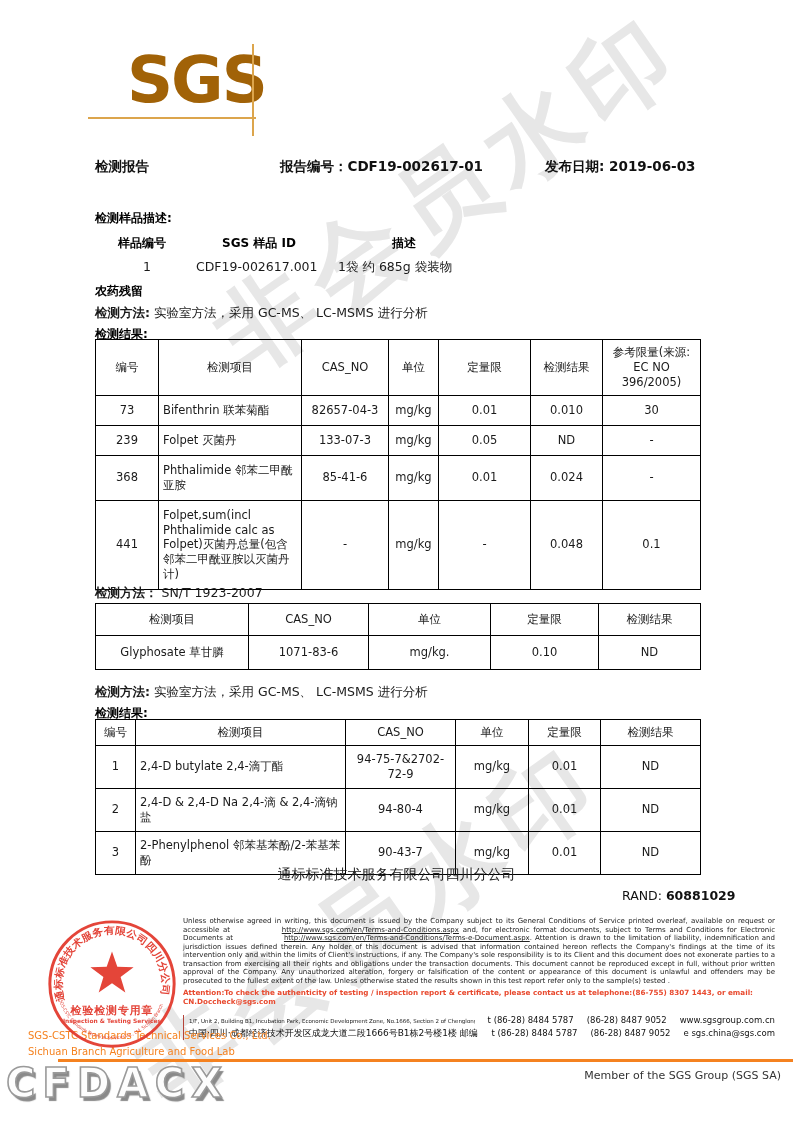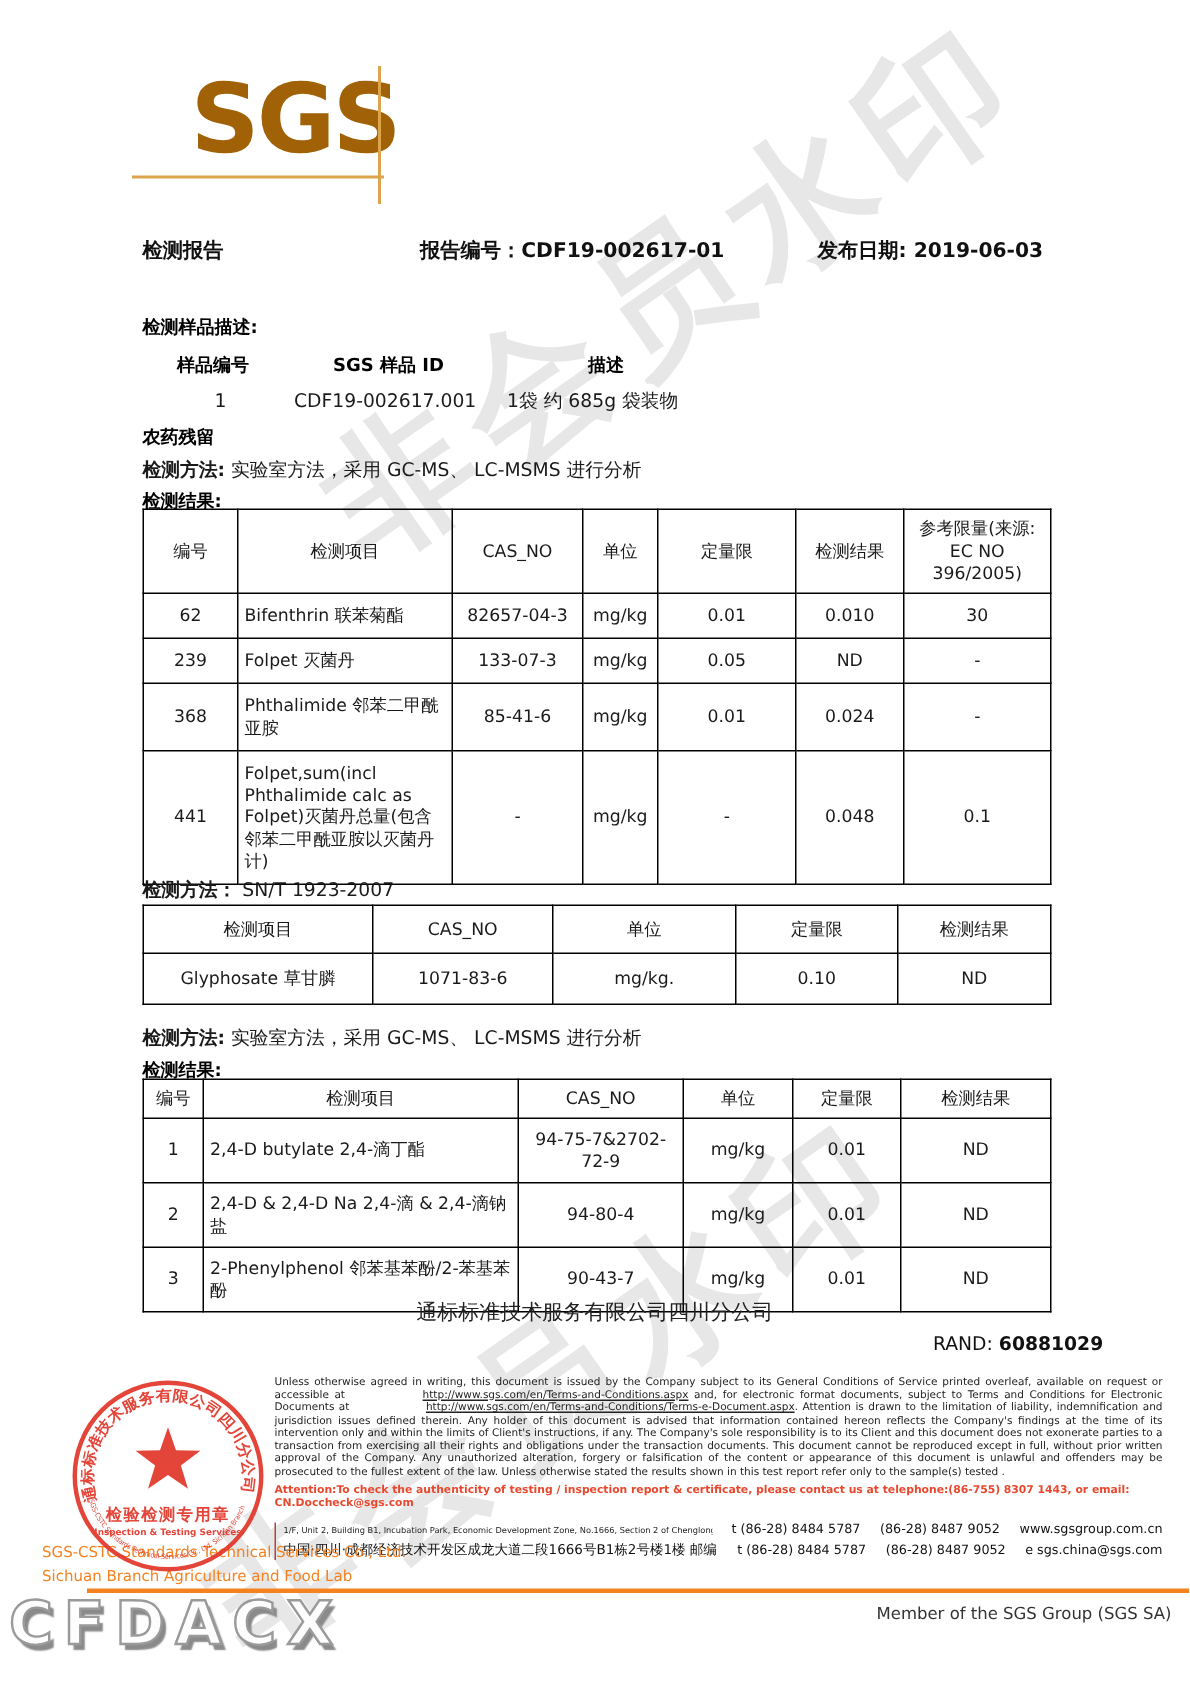--- a/index.html
+++ b/index.html
@@ -114,21 +114,21 @@
           <th>检测项目</th>
           <th>CAS_NO</th>
           <th>单位</th>
           <th>定量限</th>
           <th>检测结果</th>
           <th>参考限量(来源: EC NO 396/2005)</th>
         </tr>
       </thead>
       <tbody>
         <tr>
-          <td>62</td>
+          <td>73</td>
           <td style="text-align: left;">Bifenthrin 联苯菊酯</td>
           <td>82657-04-3</td>
           <td>mg/kg</td>
           <td>0.01</td>
           <td>0.010</td>
           <td>30</td>
         </tr>
         <tr>
           <td>239</td>
           <td style="text-align: left;">Folpet 灭菌丹</td>

